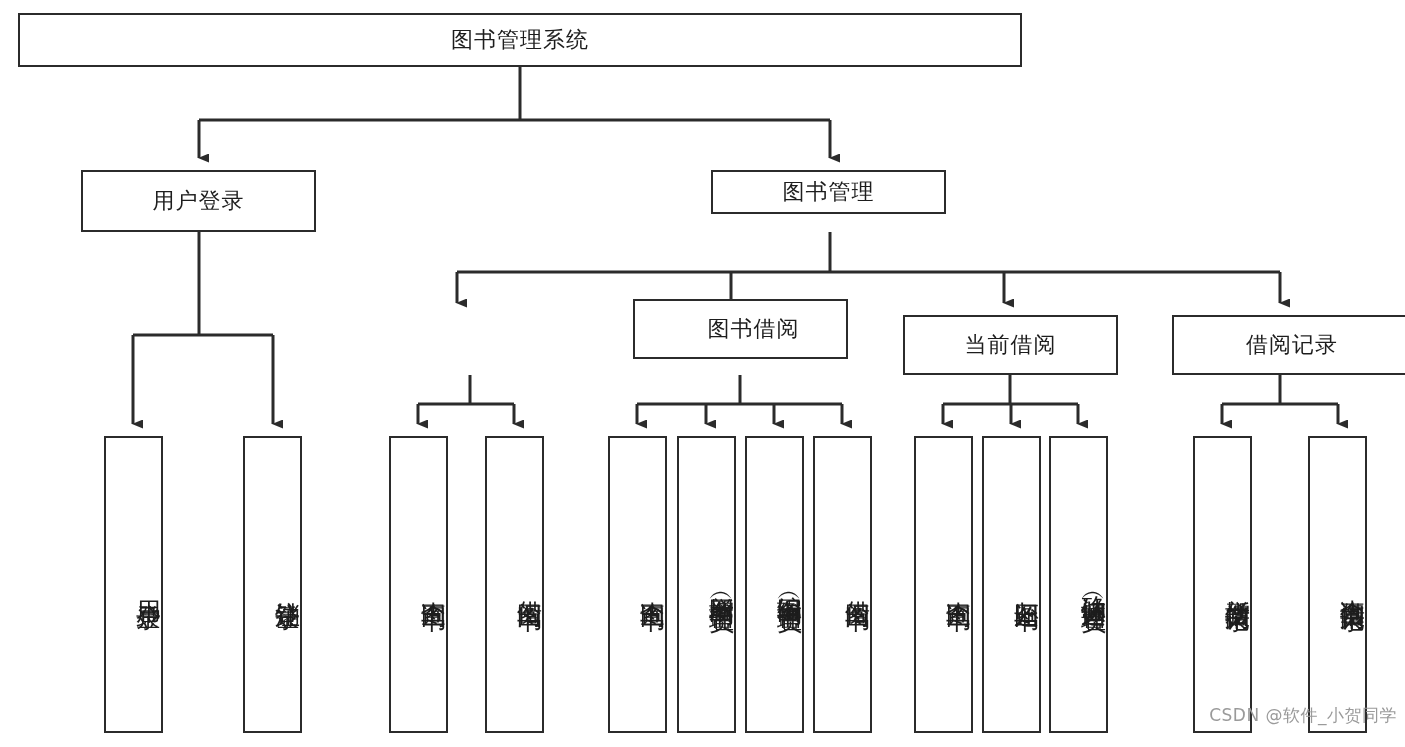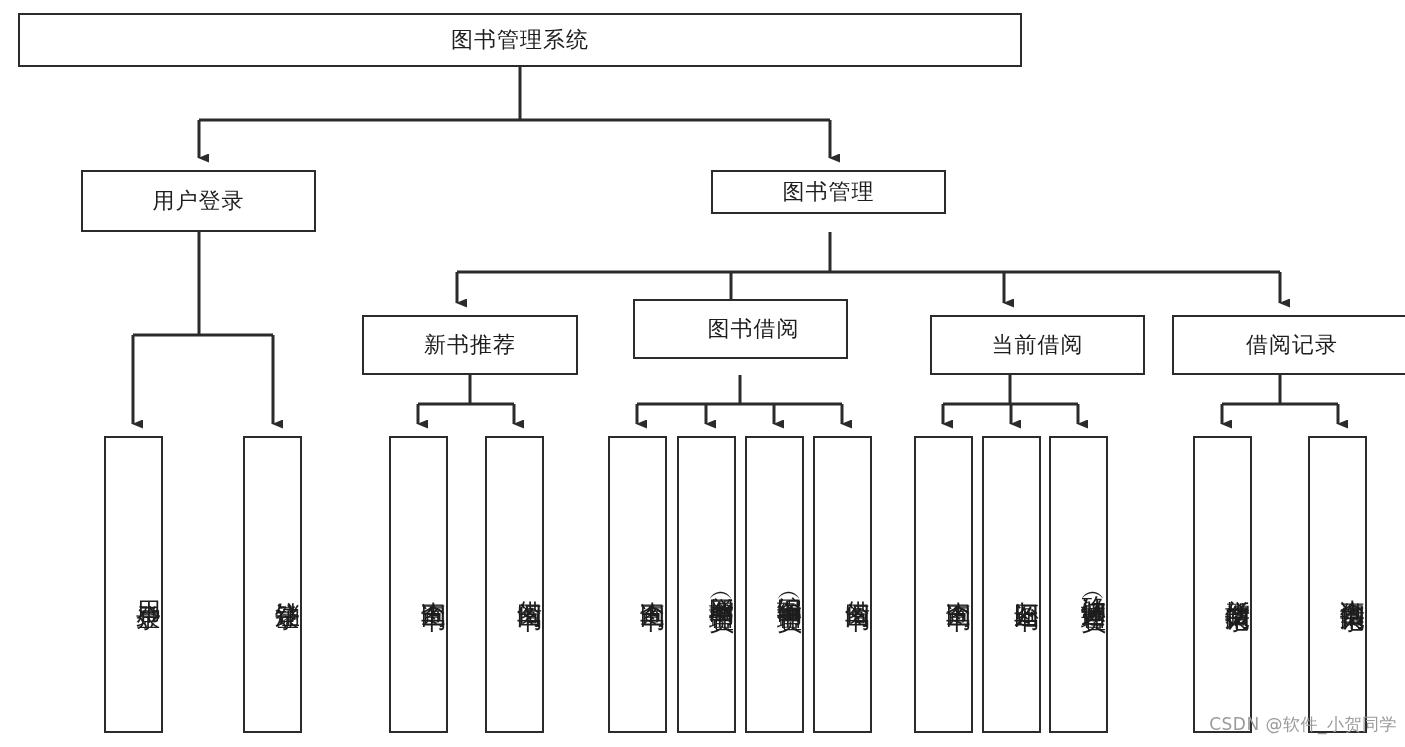--- a/index.html
+++ b/index.html
@@ -52,21 +52,21 @@
     justify-content: center;
   }
   .node.vert .vtext {
     writing-mode: vertical-rl;
     text-orientation: upright;
     white-space: nowrap;
   }
   #watermark {
     position: absolute;
     right: 8px;
-    bottom: 11px;
+    bottom: 20px;
     font-size: 17px;
     color: #9a9a9a;
     letter-spacing: 0.5px;
     white-space: nowrap;
   }
 </style>
 </head>
 <body>
 
 <div id="canvas">
@@ -125,27 +125,24 @@
     <span>图书管理系统</span>
   </div>
 
   <div class="node horiz" style="left:81px; top:170px; width:235px; height:62px;">
     <span>用户登录</span>
   </div>
   <div class="node horiz" style="left:711px; top:170px; width:235px; height:44px;">
     <span>图书管理</span>
   </div>
 
-  <div class="node horiz" style="left:362px; top:315px; width:216px; height:60px;">
-    <span>新书推荐</span>
-  </div>
   <div class="node horiz" style="left:633px; top:299px; width:215px; height:60px;padding-left:26px;">
     <span>图书借阅</span>
   </div>
-  <div class="node horiz" style="left:903px; top:315px; width:215px; height:60px;margin-left:27px;">
+  <div class="node horiz" style="left:903px; top:315px; width:215px; height:60px;">
     <span>当前借阅</span>
   </div>
   <div class="node horiz" style="left:1172px; top:315px; width:240px; height:60px;">
     <span>借阅记录</span>
   </div>
 
   <div class="node vert" style="left:104px; top:436px; width:59px; height:297px;">
     <span class="vtext">用户登录</span>
   </div>
   <div class="node vert" style="left:243px; top:436px; width:59px; height:297px;">

